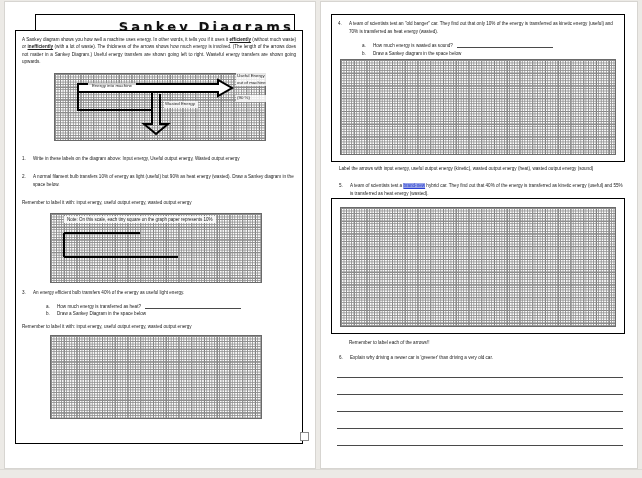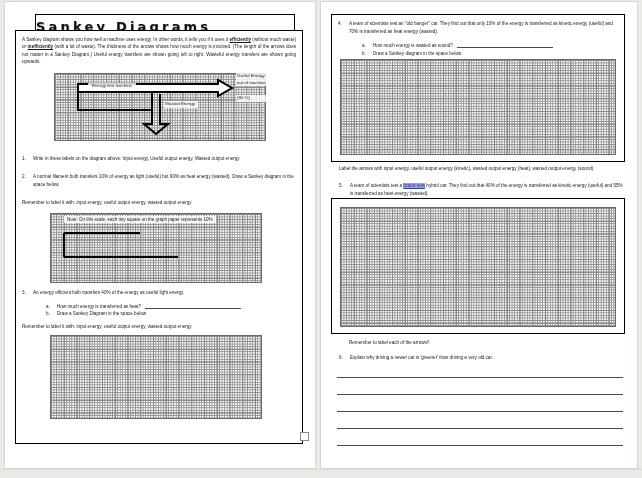--- a/index.html
+++ b/index.html
@@ -38,21 +38,21 @@
     position:absolute;border:1px solid #000;background:#fff;
   }
   #left-frame{left:10px;top:28px;width:286px;height:412px;}
   #right-frame-1{left:10px;top:12px;width:292px;height:146px;}
   #right-frame-2{left:10px;top:196px;width:292px;height:134px;}
 
   
   .title-banner{
     position:absolute;left:30px;top:12px;width:258px;height:22px;
     border:1px solid #000;background:#fff;
-    display:flex;align-items:center;justify-content:flex-start;
+    display:flex;align-items:center;justify-content:flex-end;
   }
   .title-banner span{
     font-family:"DejaVu Sans", sans-serif;
     font-size:13px;font-weight:bold;letter-spacing:3.2px;
     color:#111;white-space:nowrap;
     text-shadow:0.5px 0.5px 0 #bdbdbd;
   }
 
   
   .ptext{

